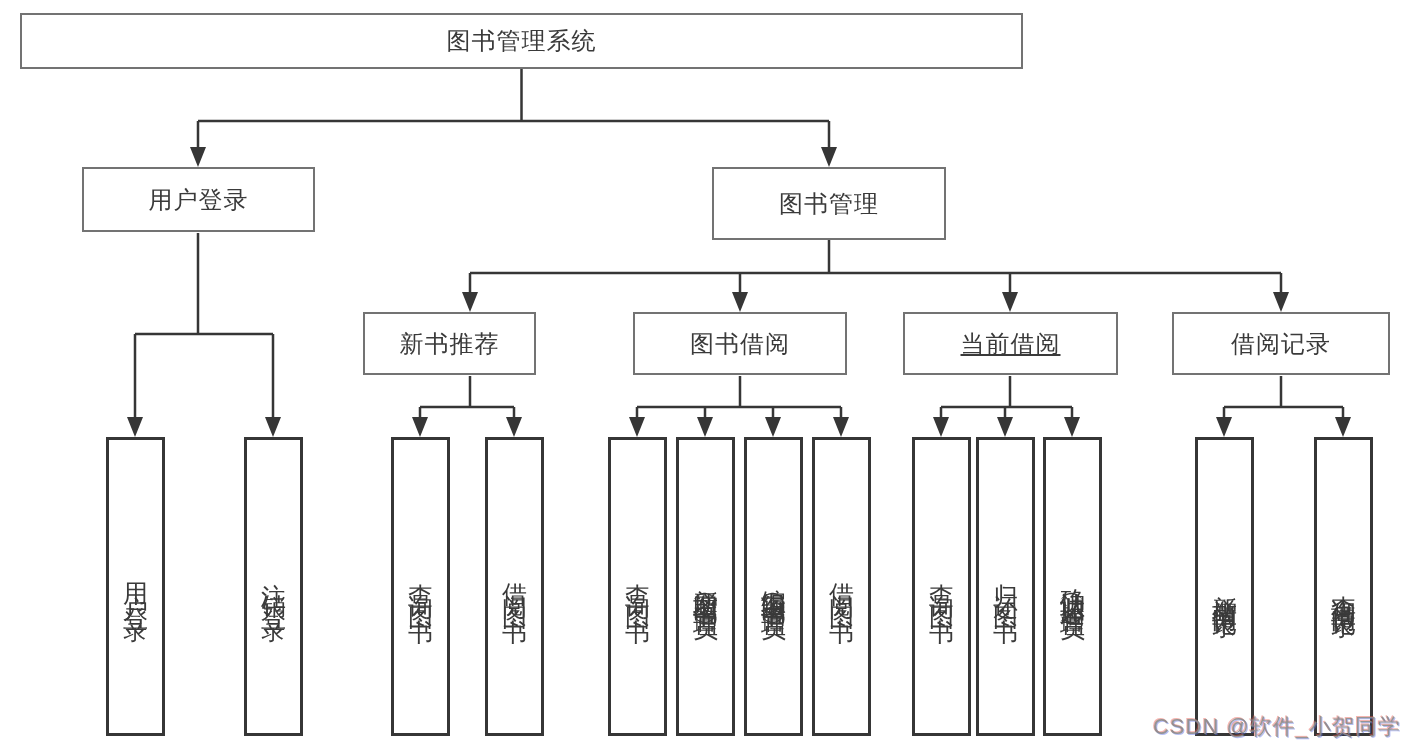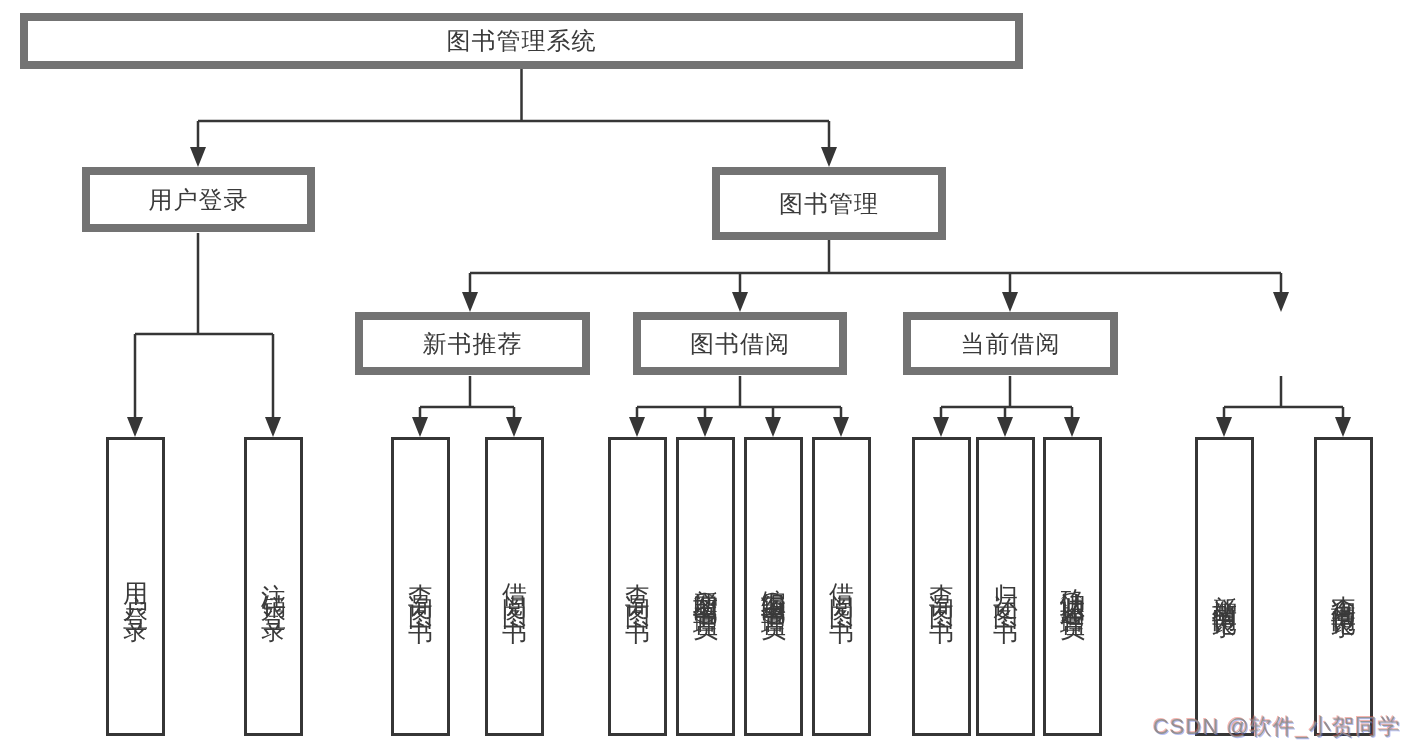--- a/index.html
+++ b/index.html
@@ -8,36 +8,36 @@
     width: 1405px;
     height: 747px;
     background: #ffffff;
     font-family: "Liberation Sans", "DejaVu Sans", sans-serif;
     overflow: hidden;
   }
   .edges { position: absolute; left: 0; top: 0; width: 1405px; height: 747px; }
   .node {
     position: absolute;
     box-sizing: border-box;
-    border: 8px solid #737373;
+    border: 2px solid #737373;
     background: #ffffff;
     display: flex;
     align-items: center;
     justify-content: center;
     color: #3a3a3a;
     font-size: 24px;
     letter-spacing: 1px;
     white-space: nowrap;
   }
   .node.root  { left: 20px;   top: 13px;  width: 1003px; height: 56px; }
   .node.n-user{ left: 82px;   top: 167px; width: 233px;  height: 65px; }
   .node.n-mgmt{ left: 712px;  top: 167px; width: 234px;  height: 73px; }
-  .node.n-new { left: 355px;  top: 312px; width: 235px;  height: 63px; }
+  .node.n-new { left: 363px;  top: 312px; width: 173px;  height: 63px; }
   .node.n-bor { left: 633px;  top: 312px; width: 214px;  height: 63px; text-align: right; }
-  .node.n-cur { left: 903px;  top: 312px; width: 215px;  height: 63px; }
+  .node.n-cur { left: 903px;  top: 312px; width: 215px;  height: 63px; text-decoration: underline; }
   .node.n-rec { left: 1172px; top: 312px; width: 218px;  height: 63px; }
   .leaf {
     position: absolute;
     top: 437px;
     width: 59px;
     height: 299px;
     box-sizing: border-box;
     border: 3px solid #363636;
     background: #ffffff;
     display: flex;
@@ -131,20 +131,23 @@
   </div>
 
   <div class="node n-bor">
     <span>图书借阅</span>
   </div>
 
   <div class="node n-cur">
     <span>当前借阅</span>
   </div>
 
+  <div class="node n-rec">
+    <span>借阅记录</span>
+  </div>
 
   <div class="leaf l1">
     <span class="vlabel">用户登录</span>
   </div>
   <div class="leaf l2">
     <span class="vlabel">注销登录</span>
   </div>
 
   <div class="leaf l3">
     <span class="vlabel">查询图书</span>

